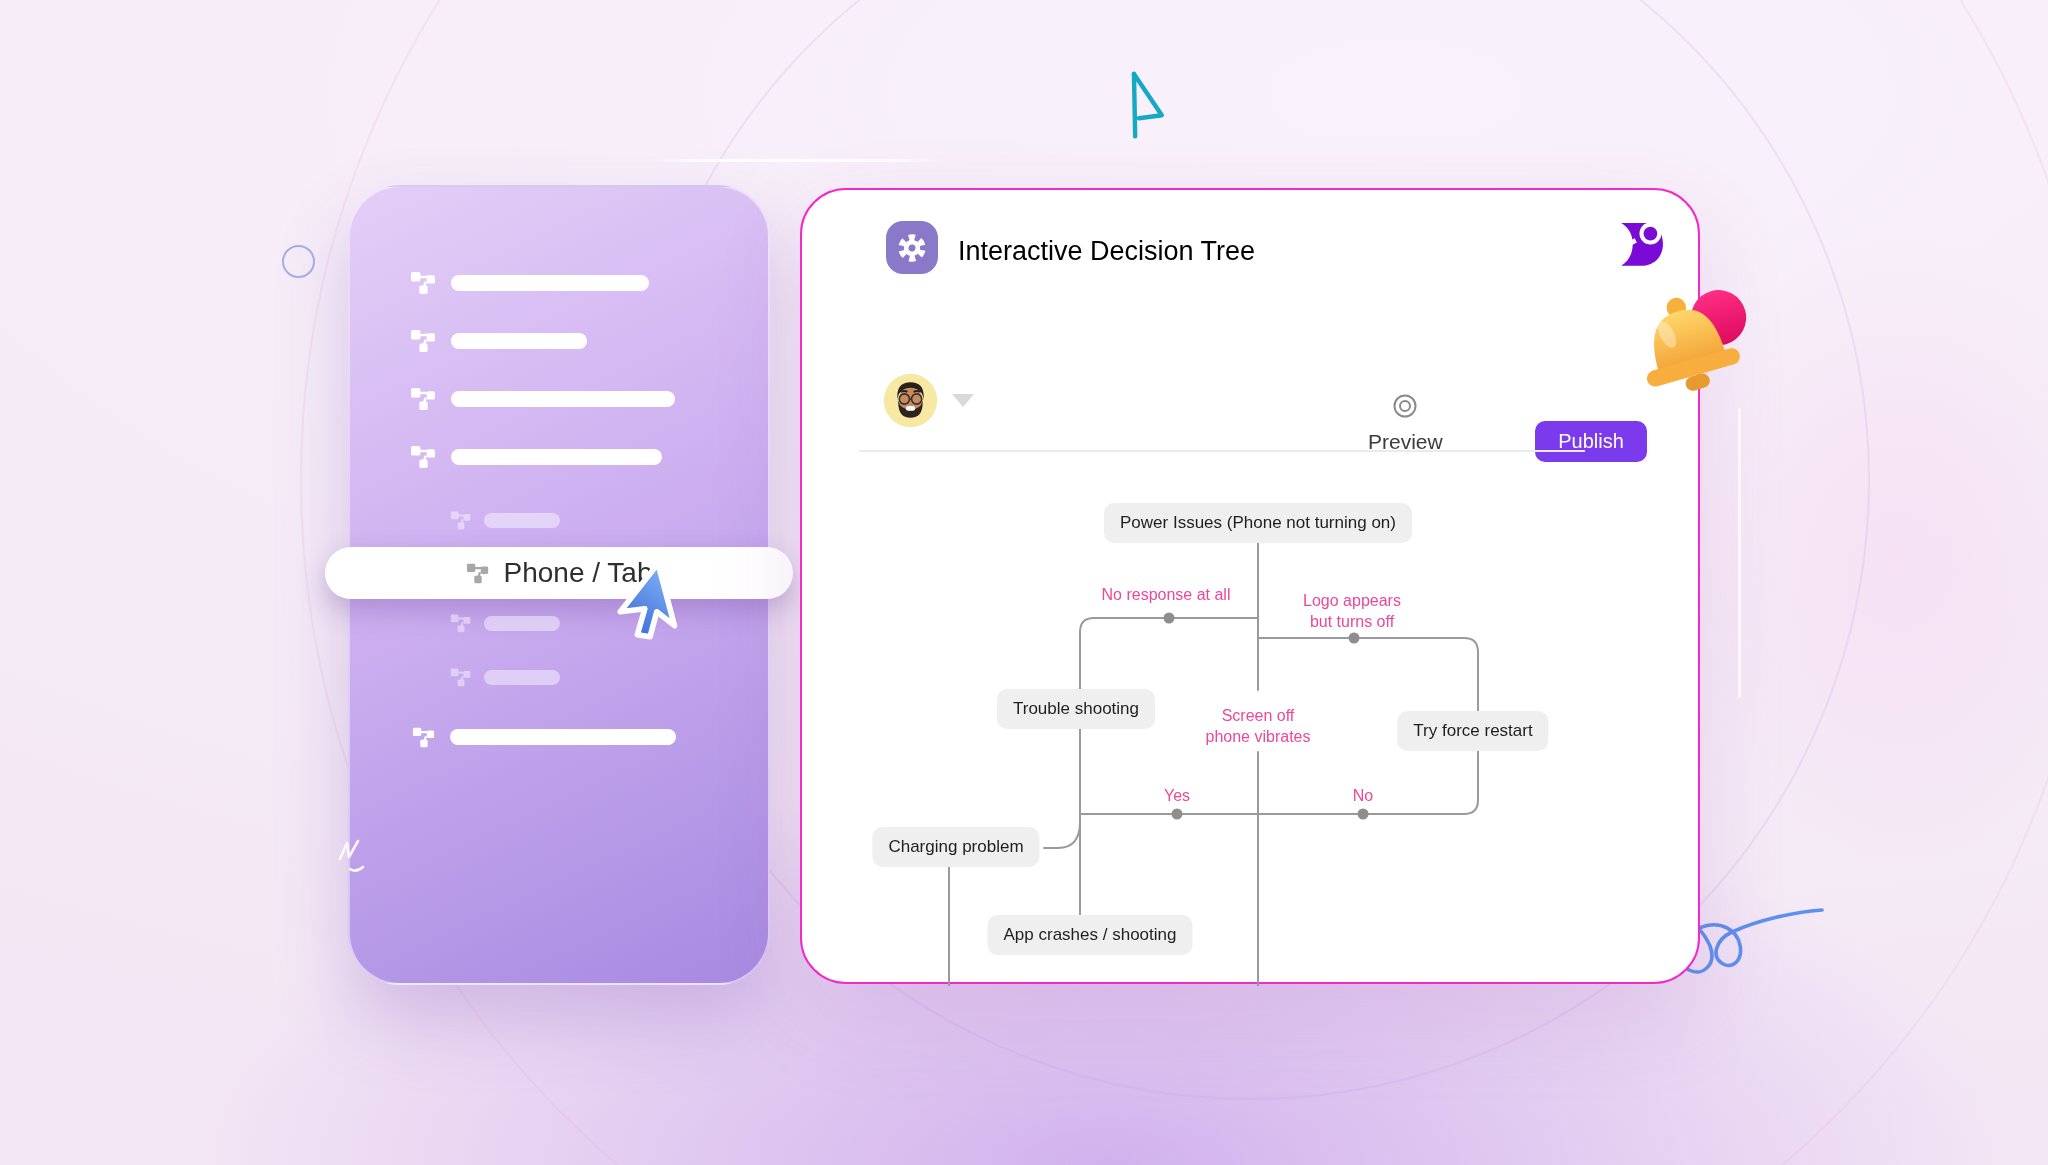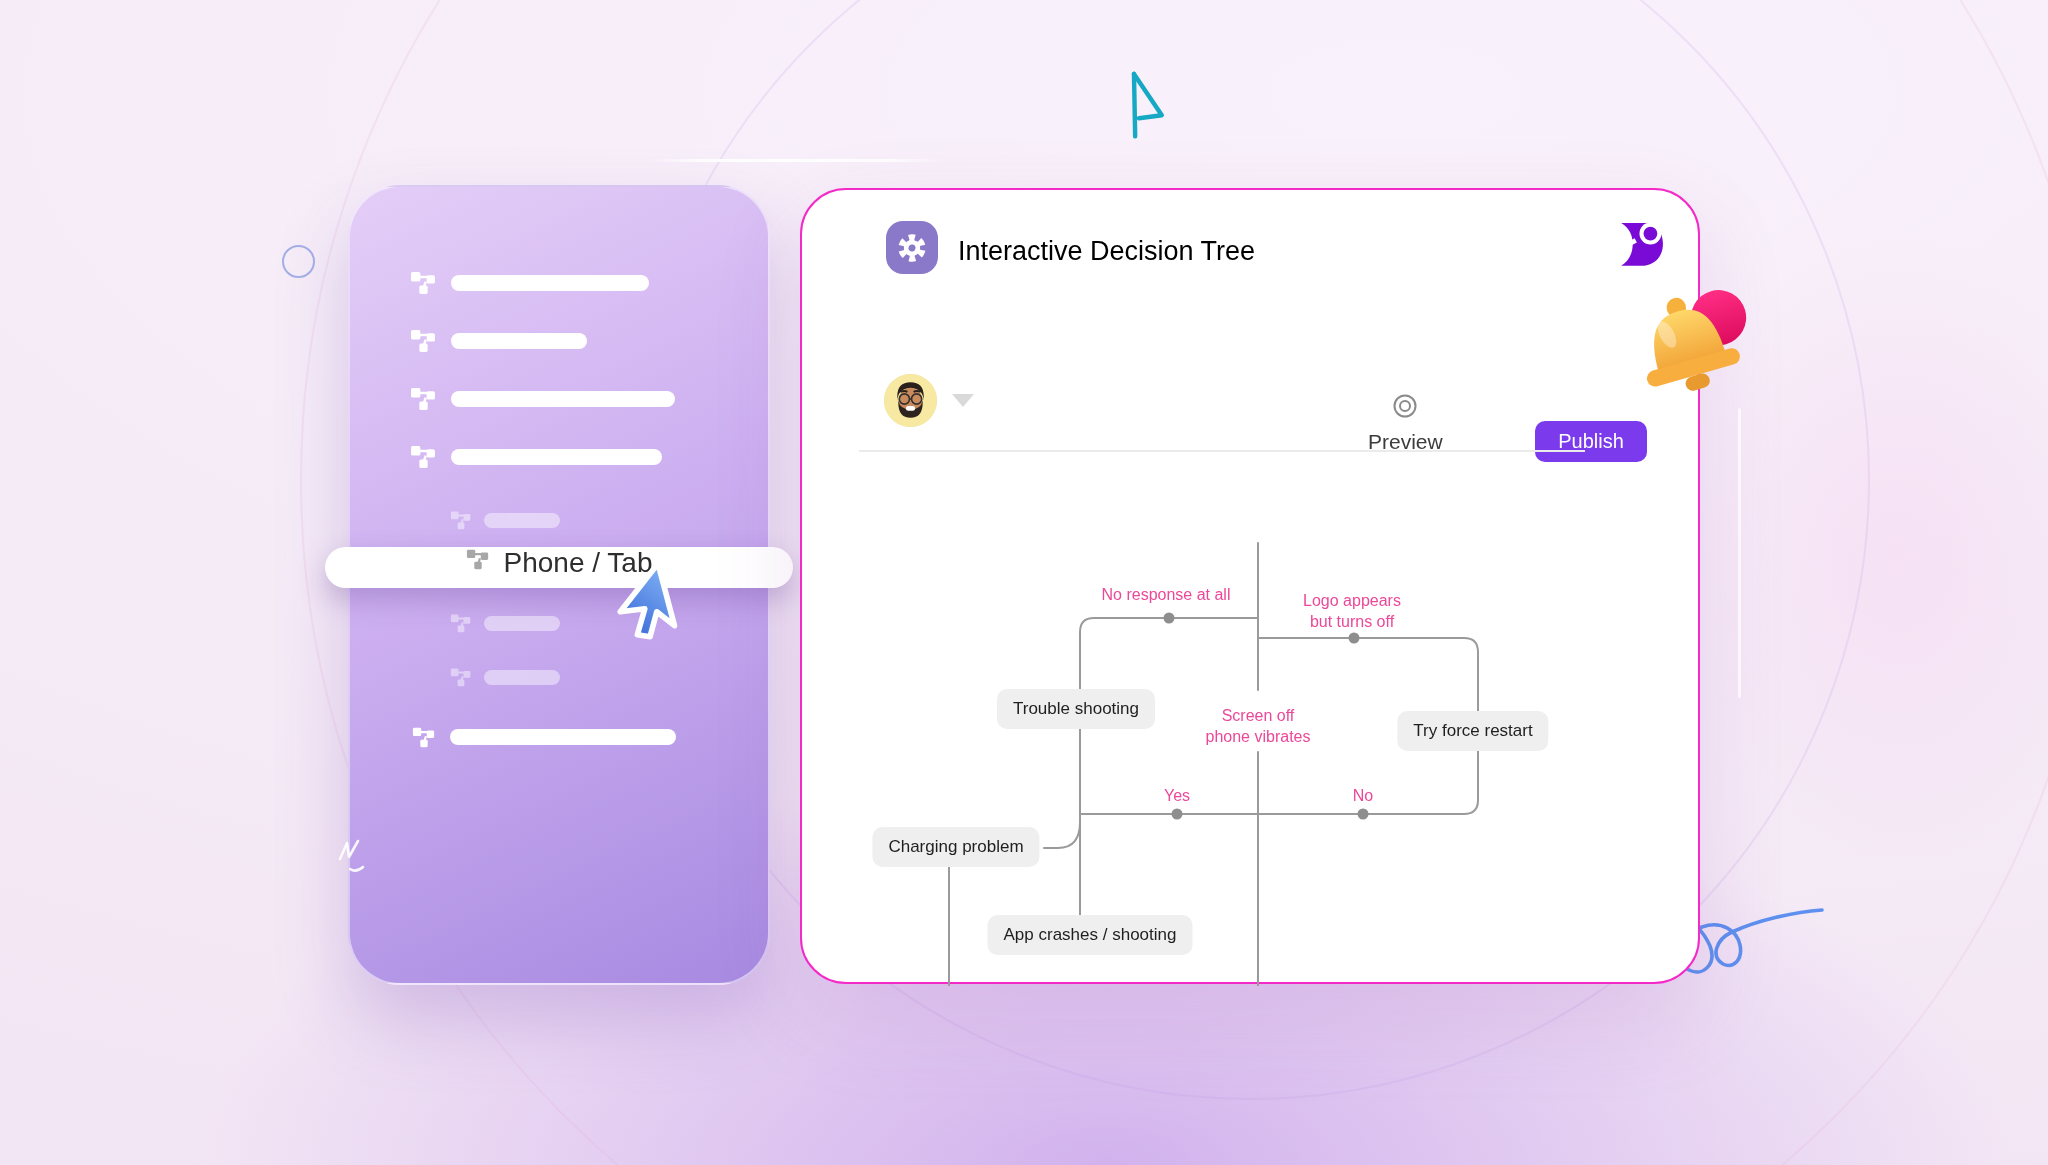--- a/index.html
+++ b/index.html
@@ -23,22 +23,22 @@
   
   .sidebar{position:absolute;left:348px;top:185px;width:422px;height:800px;border-radius:52px;
     background:linear-gradient(155deg,#e4cef7 0%, #cbadf0 48%, #a78ae1 100%);
     border:2px solid rgba(255,255,255,.5);
     box-shadow:0 35px 70px rgba(120,70,180,.25);}
   .srow{position:absolute;display:flex;align-items:center;}
   .srow .bar{background:#fff;border-radius:9px;height:16px;}
   .srow.faded{opacity:.45;}
   .tree-ico{display:inline-block;line-height:0;}
   .scribble{position:absolute;left:-18px;top:650px;}
-  .active-pill{position:absolute;left:-25px;top:360px;width:468px;height:41px;border-radius:27px;background:#fff;
-    box-shadow:0 12px 28px rgba(90,50,140,.28);display:flex;justify-content:center;gap:14px;color:#a7a7a7;}
+  .active-pill{position:absolute;left:-25px;top:360px;width:468px;height:52px;border-radius:27px;background:#fff;
+    box-shadow:0 12px 28px rgba(90,50,140,.28);display:flex;align-items:center;justify-content:center;gap:14px;color:#a7a7a7;}
   .active-pill .lbl{font-size:28px;color:#2e2e2e;}
   .blue-cursor{position:absolute;left:612px;top:568px;z-index:30;}
   
   .card{position:absolute;left:800px;top:188px;width:900px;height:796px;border-radius:46px;background:#fff;
     border:2px solid #F32AC8;box-shadow:0 35px 90px rgba(140,60,160,.14);z-index:10;}
   .app-icon{position:absolute;left:84px;top:31px;width:52px;height:53px;border-radius:17px;background:#8A78C8;
     display:flex;align-items:center;justify-content:center;}
   .app-name{position:absolute;left:156px;top:46px;font-size:27px;color:#000000;font-weight:500;white-space:nowrap;}
   .brand-logo{position:absolute;left:814px;top:32px;width:48px;height:46px;}
   .page-title{position:absolute;left:61px;top:108px;font-size:46px;font-weight:800;color:#0b0b0b;letter-spacing:-1.2px;white-space:nowrap;}
@@ -278,20 +278,21 @@
           <path d="M147 675 V796"></path>
         </g>
         <g fill="#8e8e8e">
           <circle cx="367" cy="428" r="5.5"></circle>
           <circle cx="552" cy="448" r="5.5"></circle>
           <circle cx="375" cy="624" r="5.5"></circle>
           <circle cx="561" cy="624" r="5.5"></circle>
         </g>
       </svg>
 
+      <div class="fnode" style="left:456px;top:333px;">Power Issues (Phone not turning on)</div>
       <div class="fnode" style="left:274px;top:519px;">Trouble shooting</div>
       <div class="fnode" style="left:671px;top:541px;">Try force restart</div>
       <div class="fnode" style="left:154px;top:657px;">Charging problem</div>
       <div class="fnode" style="left:288px;top:745px;">App crashes / shooting</div>
 
       <div class="flabel boxless" style="left:456px;top:536px;">
         <div>Screen off</div>
         <div>phone vibrates</div>
       </div>
 

